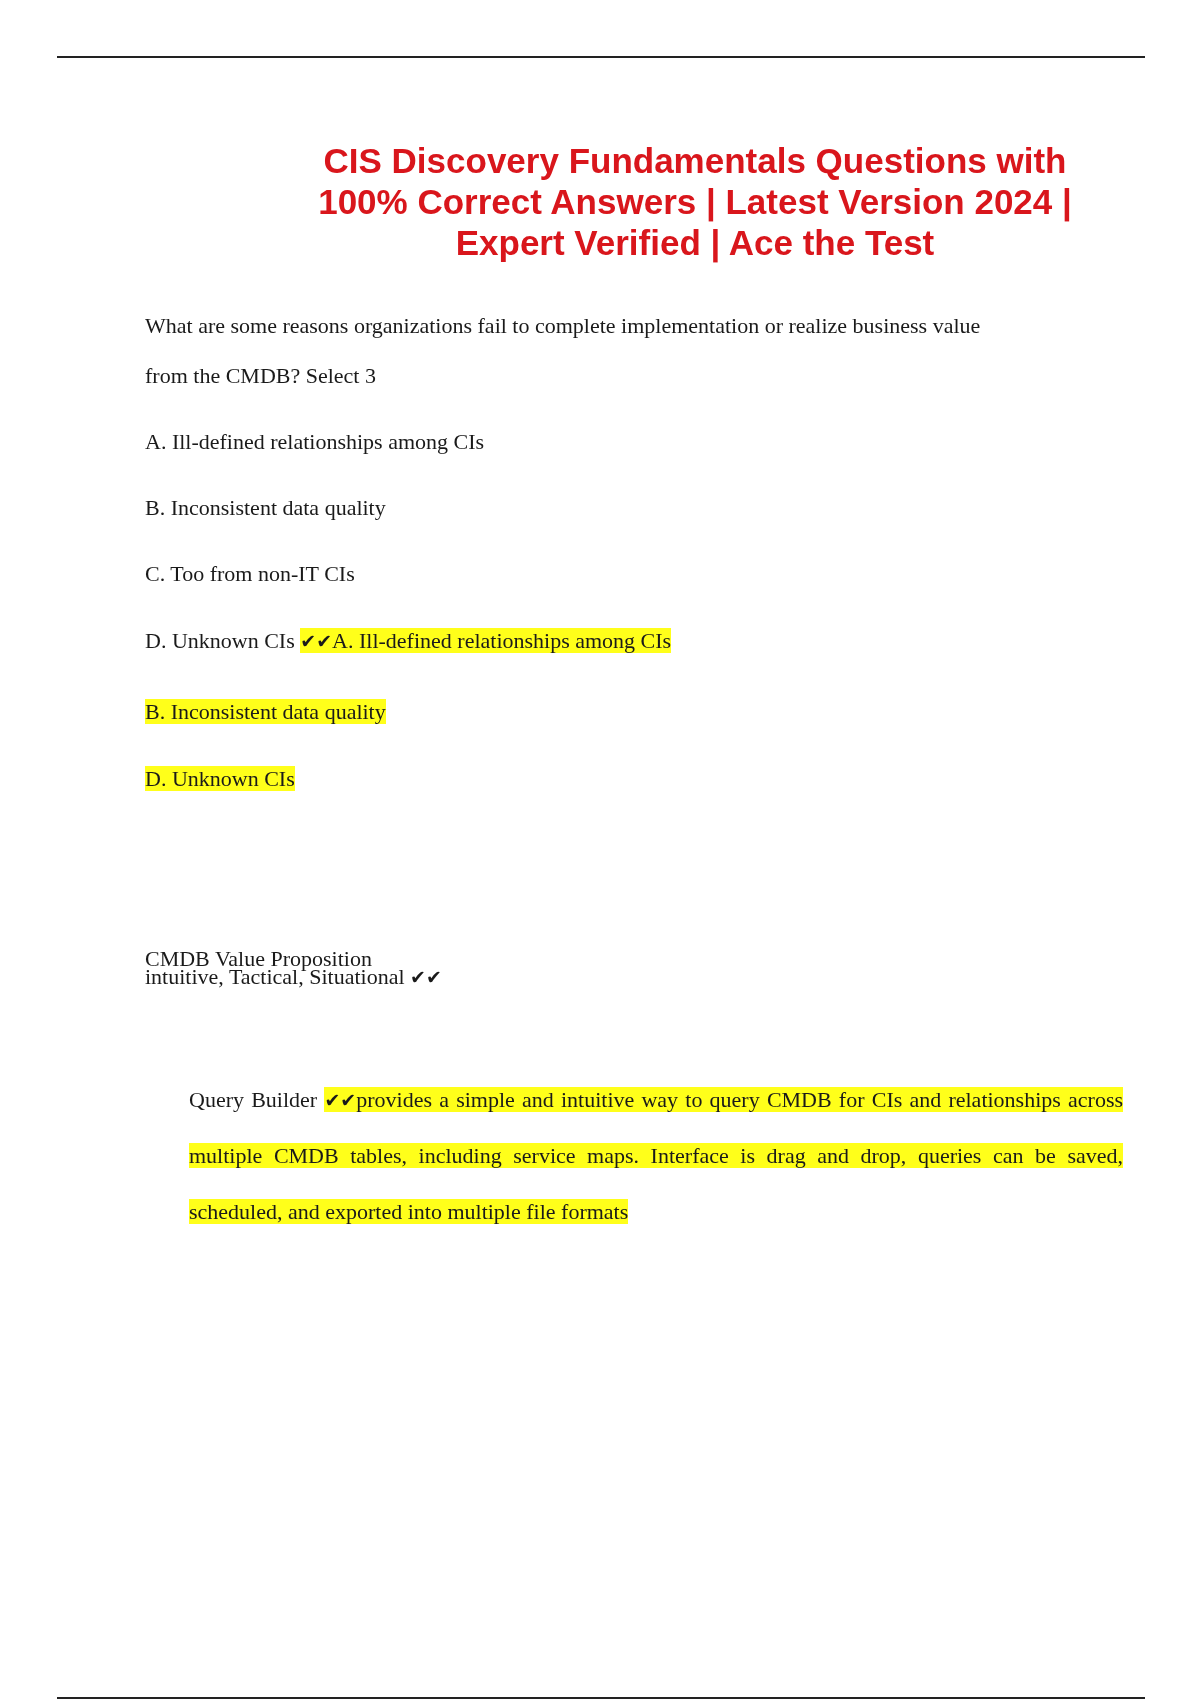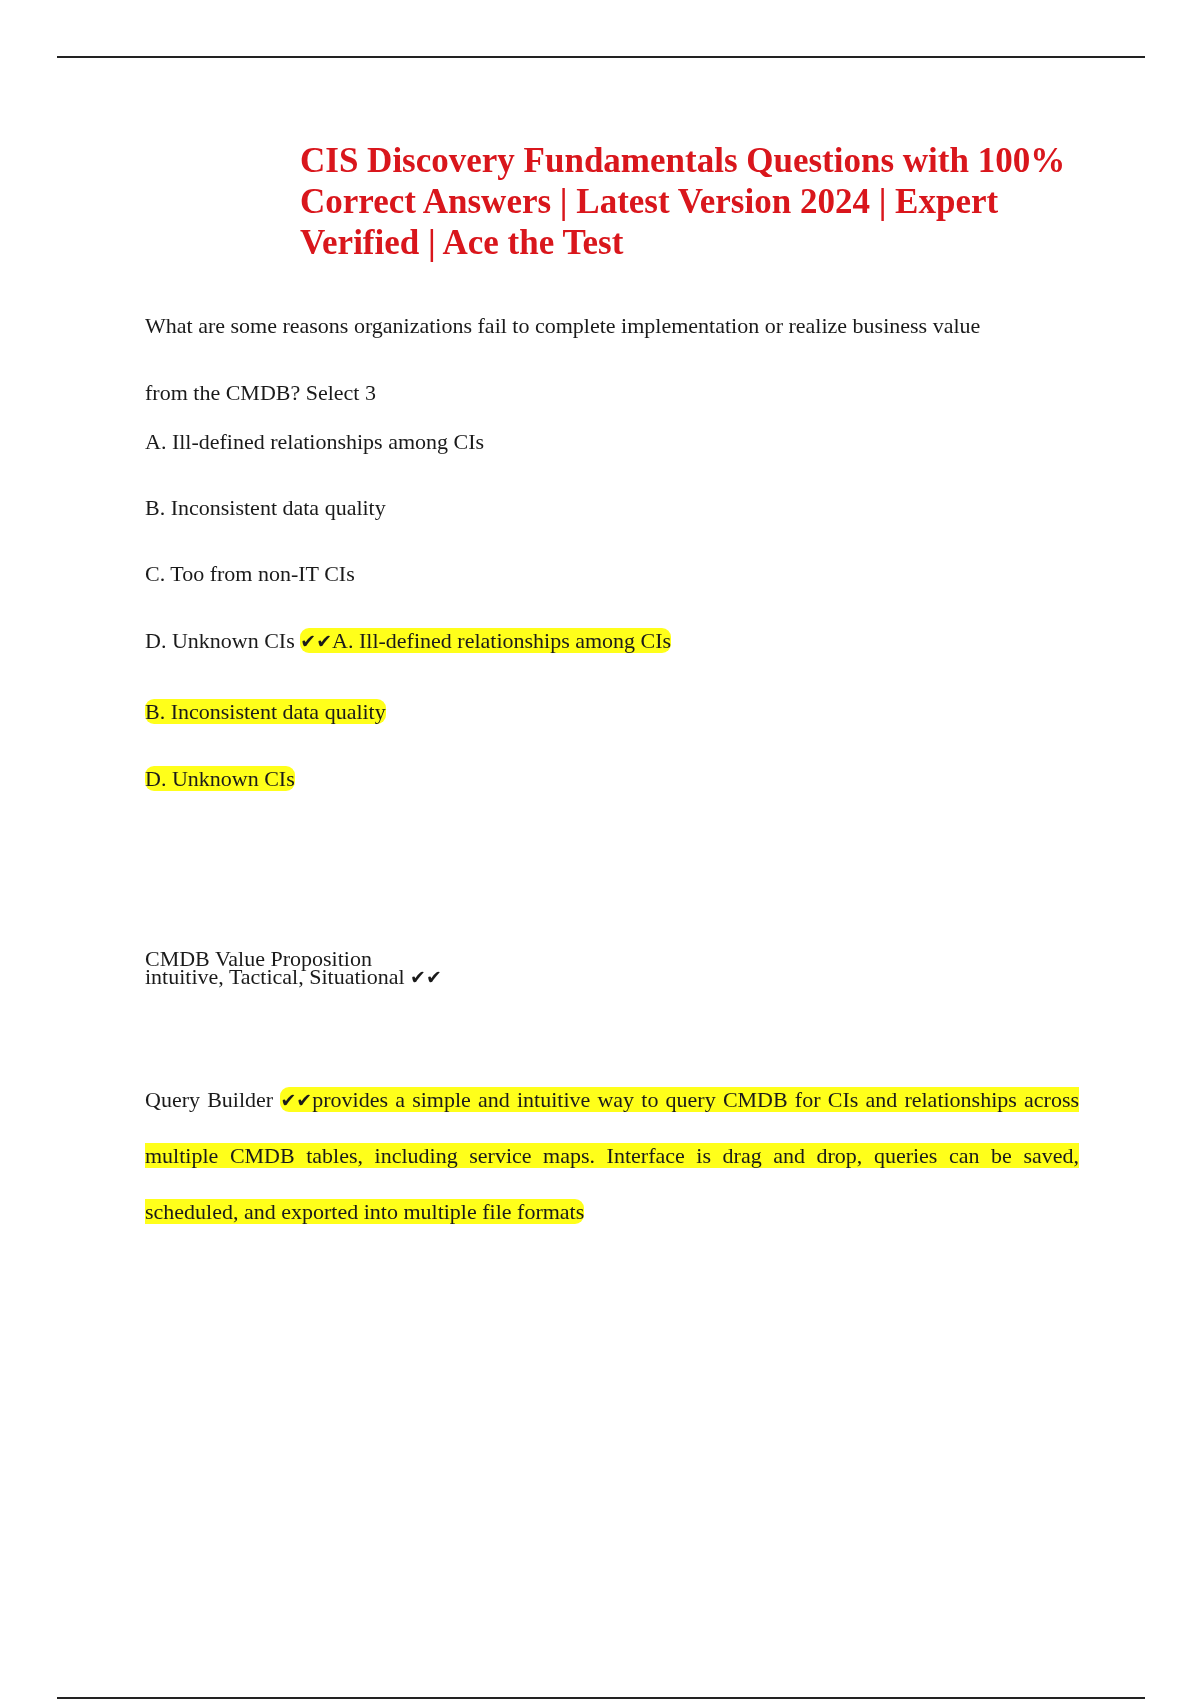--- a/index.html
+++ b/index.html
@@ -12,48 +12,49 @@
       color: #1a1a1a;
     }
     .rule {
       position: absolute; left: 57px; width: 1088px; height: 2px;
       background: #222222;
     }
     .rule.top { top: 56px; }
     .rule.bottom { top: 1697px; }
     .title {
       position: absolute; left: 300px; top: 140px; width: 790px;
-      font-family: Liberation Serif, serif;
+      text-align: center;
+      font-family: Liberation Sans, sans-serif;
       font-weight: bold;
       font-size: 35px; line-height: 41px;
       color: #d9161c;
     }
     .line {
       position: absolute; left: 145px;
       font-size: 22px; line-height: 28px;
       white-space: nowrap;
       text-align: right;
     }
-    .hl { background: #ffff1a; border-radius: 9px; }
+    .hl { background: #ffff1a; }
     .check { font-family: "DejaVu Sans", sans-serif; font-size: 19px; }
     .para {
       position: absolute; left: 145px; width: 934px;
       font-size: 22px; line-height: 56px;
       text-align: justify;
     }
   </style>
 </head>
 <body>
 
 <div class="rule top"></div>
 
 <div class="title">CIS Discovery Fundamentals Questions with 100% Correct Answers | Latest Version 2024 | Expert Verified | Ace the Test</div>
 
 <div class="line" style="top:312px;">What are some reasons organizations fail to complete implementation or realize business value</div>
-<div class="line" style="top:362px;margin-top:17px;">from the CMDB? Select 3</div>
+<div class="line" style="top:362px;">from the CMDB? Select 3</div>
 
 <div class="line" style="top:428px;">A. Ill-defined relationships among CIs</div>
 <div class="line" style="top:494px;">B. Inconsistent data quality</div>
 <div class="line" style="top:560px;">C. Too from non-IT CIs</div>
 
 <div class="line" style="top:627px;">
   <span>D. Unknown CIs</span>
   <span class="hl"><span class="check">✔✔</span><span>A. Ill-defined relationships among CIs</span></span>
 </div>
 <div class="line" style="top:698px;">
@@ -62,18 +63,18 @@
 <div class="line" style="top:765px;">
   <span class="hl">D. Unknown CIs</span>
 </div>
 
 <div class="line" style="top:897px;margin-top:48px;">CMDB Value Proposition</div>
 <div class="line" style="top:963px;">
   <span>intuitive, Tactical, Situational</span>
   <span class="check">✔✔</span>
 </div>
 
-<div class="para" style="top:1072px;">
+<div class="para" style="top:1072px;margin-left:44px;">
   <span>Query Builder</span>
   <span class="hl"><span class="check">✔✔</span><span>provides a simple and intuitive way to query CMDB for CIs and relationships across multiple CMDB tables, including service maps. Interface is drag and drop, queries can be saved, scheduled, and exported into multiple file formats</span></span>
 </div>
 
 <div class="rule bottom"></div>
 
 </body></html>

